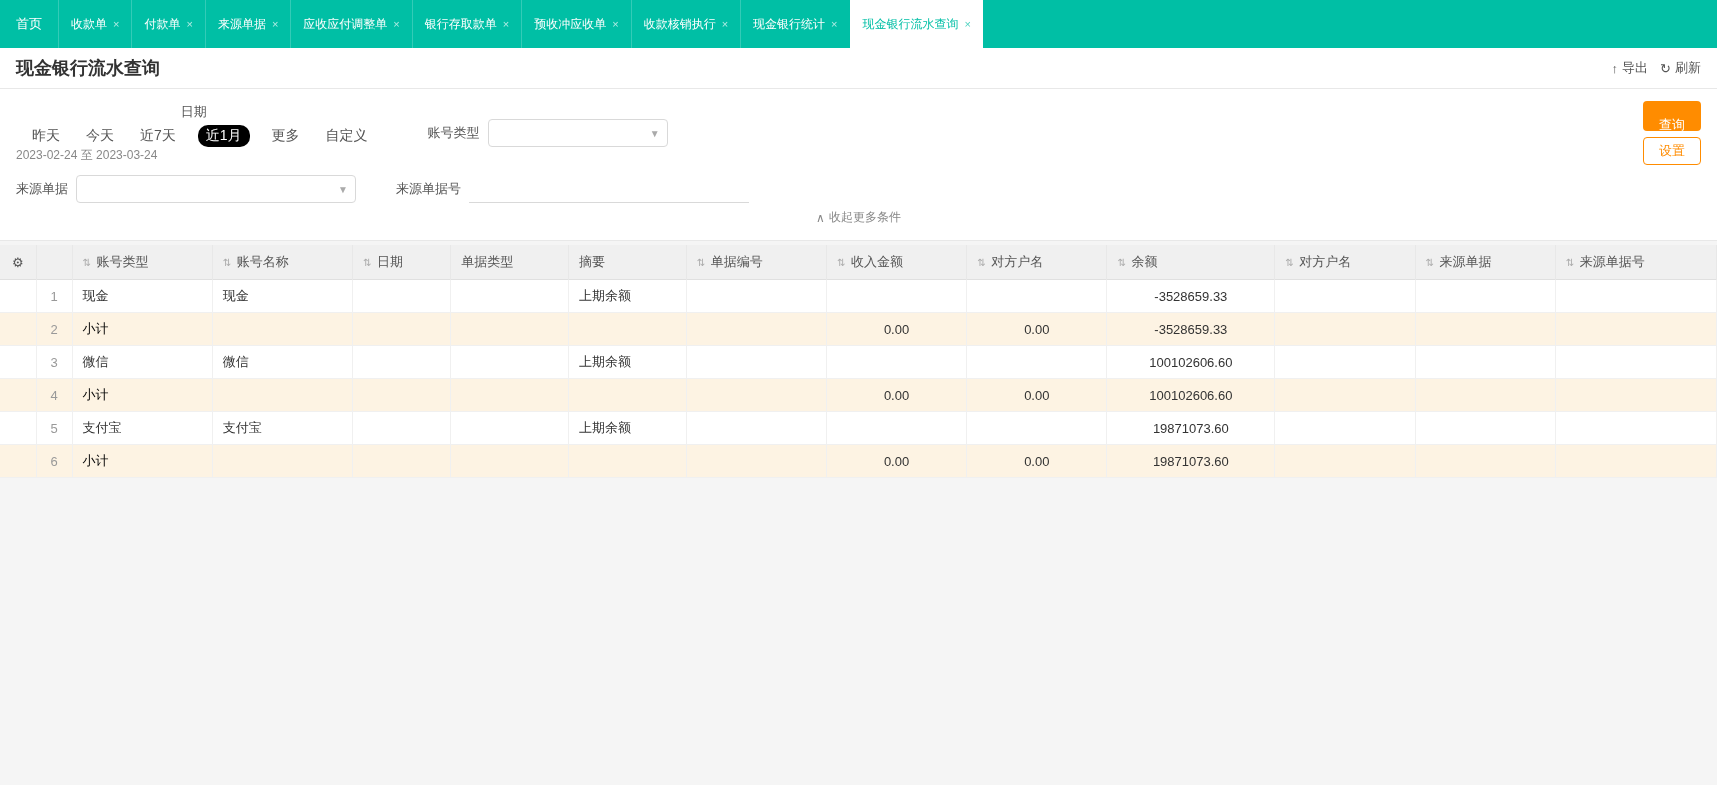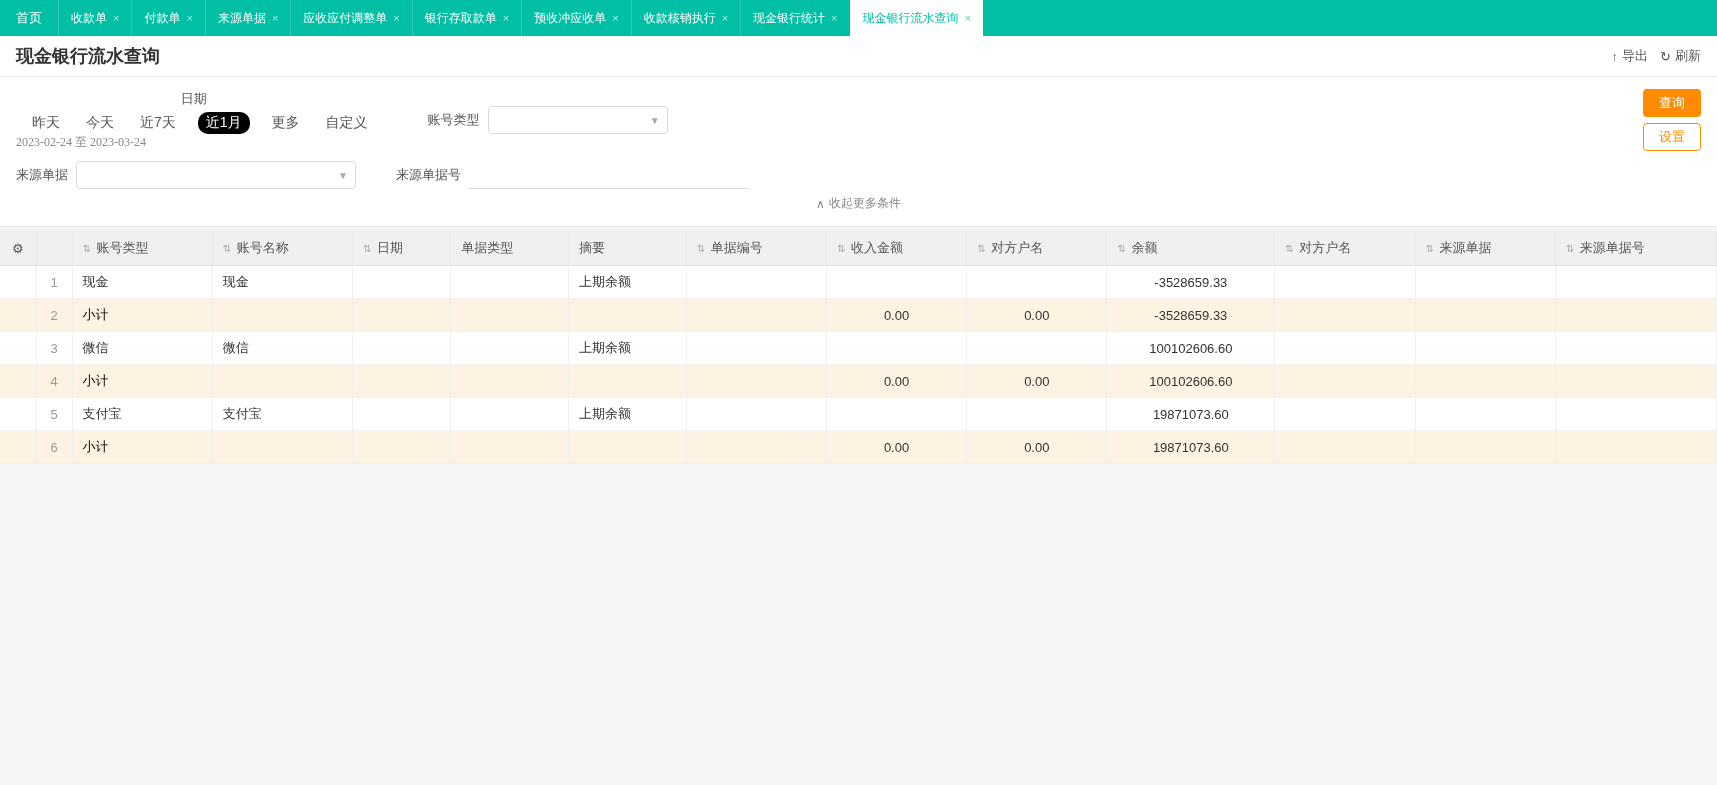--- a/index.html
+++ b/index.html
@@ -3,21 +3,21 @@
   <meta charset="utf-8">
   <style>
     * { box-sizing: border-box; margin: 0; padding: 0; font-family: 'Microsoft YaHei', Arial, sans-serif; }
     body { background: #f5f5f5; font-size: 13px; color: #333; }
 
     
     .top-nav {
       display: flex;
       align-items: center;
       background: #00bfa5;
-      height: 36px;
+      height: 48px;
       overflow: hidden;
     }
     .nav-home {
       padding: 0 16px;
       color: #fff;
       font-size: 13px;
       height: 100%;
       display: flex;
       align-items: center;
       cursor: pointer;
@@ -120,21 +120,20 @@
     }
     .date-btn.active {
       background: #000000;
       color: #fff;
       border-radius: 10px;
       padding: 2px 8px;
     }
     .date-range {
       font-size: 12px;
       color: #888;
-      font-family: Liberation Serif, serif;
     }
     .filter-select {
       display: flex;
       align-items: center;
       gap: 8px;
     }
     .select-box {
       border: 1px solid #d9d9d9;
       border-radius: 4px;
       padding: 4px 28px 4px 8px;
@@ -178,21 +177,21 @@
       color: #aaa;
       cursor: pointer;
       font-size: 16px;
       letter-spacing: 2px;
     }
     .query-btn {
       background: #ff8c00;
       color: #fff;
       border: none;
       border-radius: 4px;
-      padding: 5px 16px;
+      padding: 15px 16px;
       font-size: 13px;
       cursor: pointer;
       height: 28px;
     }
     .settings-btn {
       background: #fff;
       color: #ff8c00;
       border: 1px solid #ff8c00;
       border-radius: 4px;
       padding: 4px 12px;

